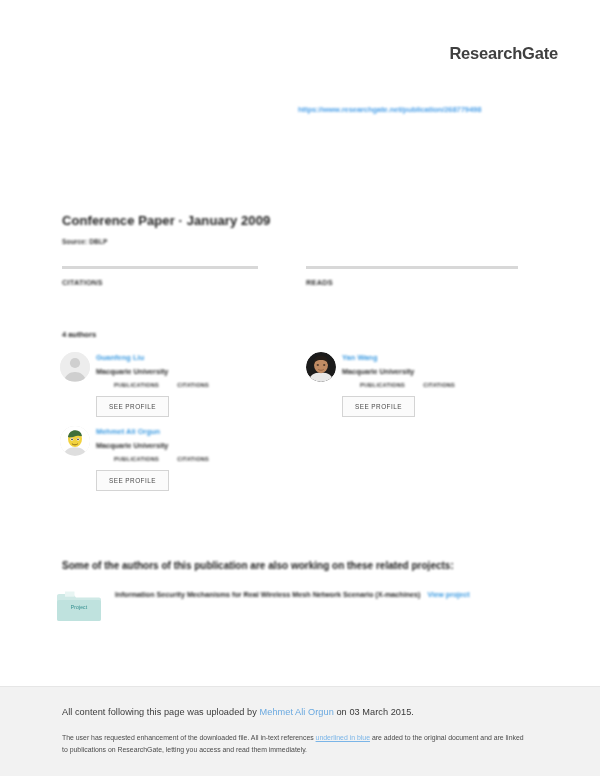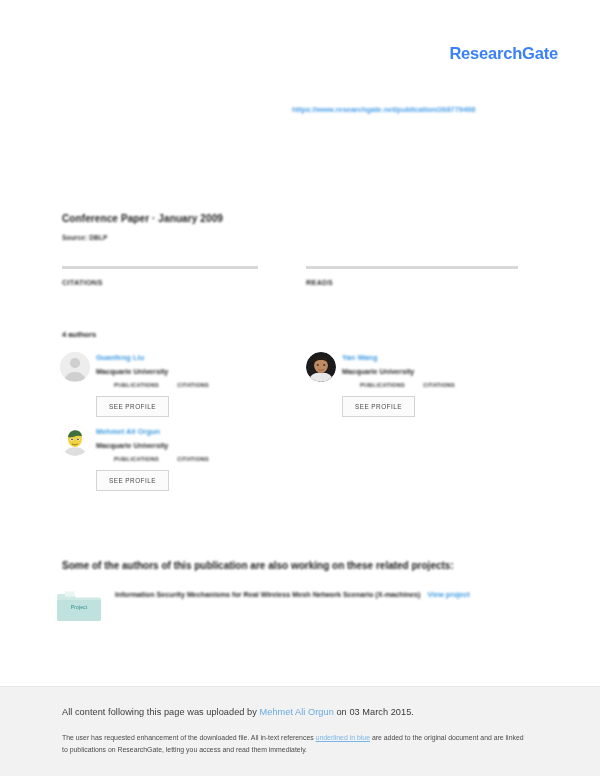--- a/index.html
+++ b/index.html
@@ -21,46 +21,46 @@
     background: #ffffff;
   }
 
   
   .rg-logo {
     position: absolute;
     top: 44px;
     right: 42px;
     font-size: 16.5px;
     font-weight: bold;
-    color: #3b82f6;
+    color: #404040;
     letter-spacing: -0.2px;
     filter: blur(0.55px);
   }
 
   .doi-url {
     position: absolute;
     top: 105px;
-    left: 292px;
+    left: 298px;
     font-size: 7.6px;
     font-weight: bold;
     color: #4a9fe8;
     letter-spacing: -0.1px;
     filter: blur(0.85px);
     white-space: nowrap;
   }
 
   
   .meta-block {
     position: absolute;
     top: 213px;
     left: 62px;
     width: 460px;
   }
   .meta-line1 {
-    font-size: 10px;
+    font-size: 13px;
     font-weight: bold;
     color: #222222;
     filter: blur(0.9px);
     letter-spacing: 0.1px;
     margin-bottom: 10px;
   }
   .meta-line2 {
     font-size: 6.6px;
     font-weight: bold;
     color: #333333;

